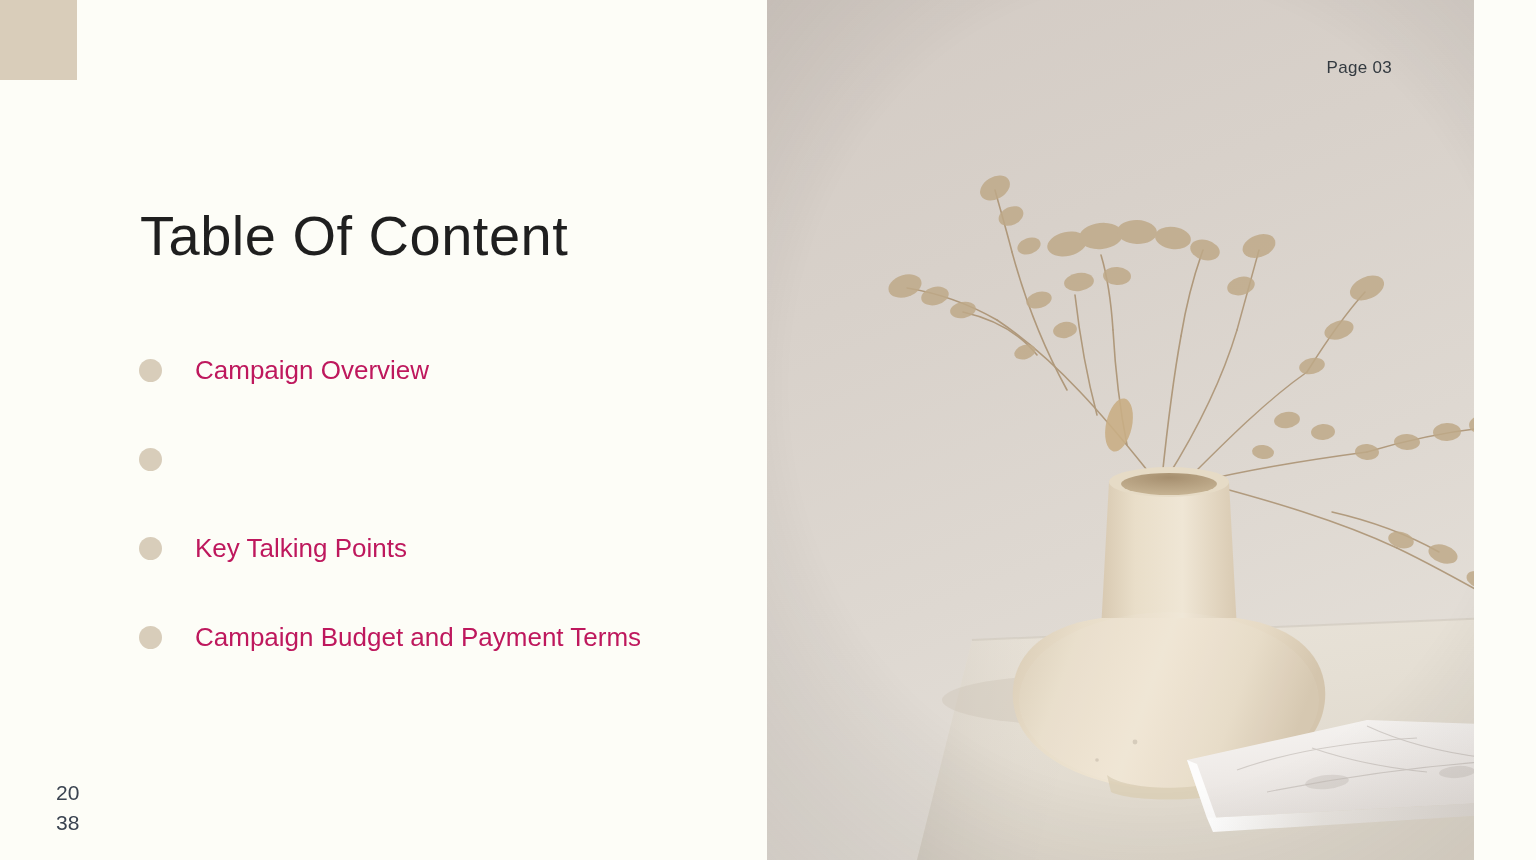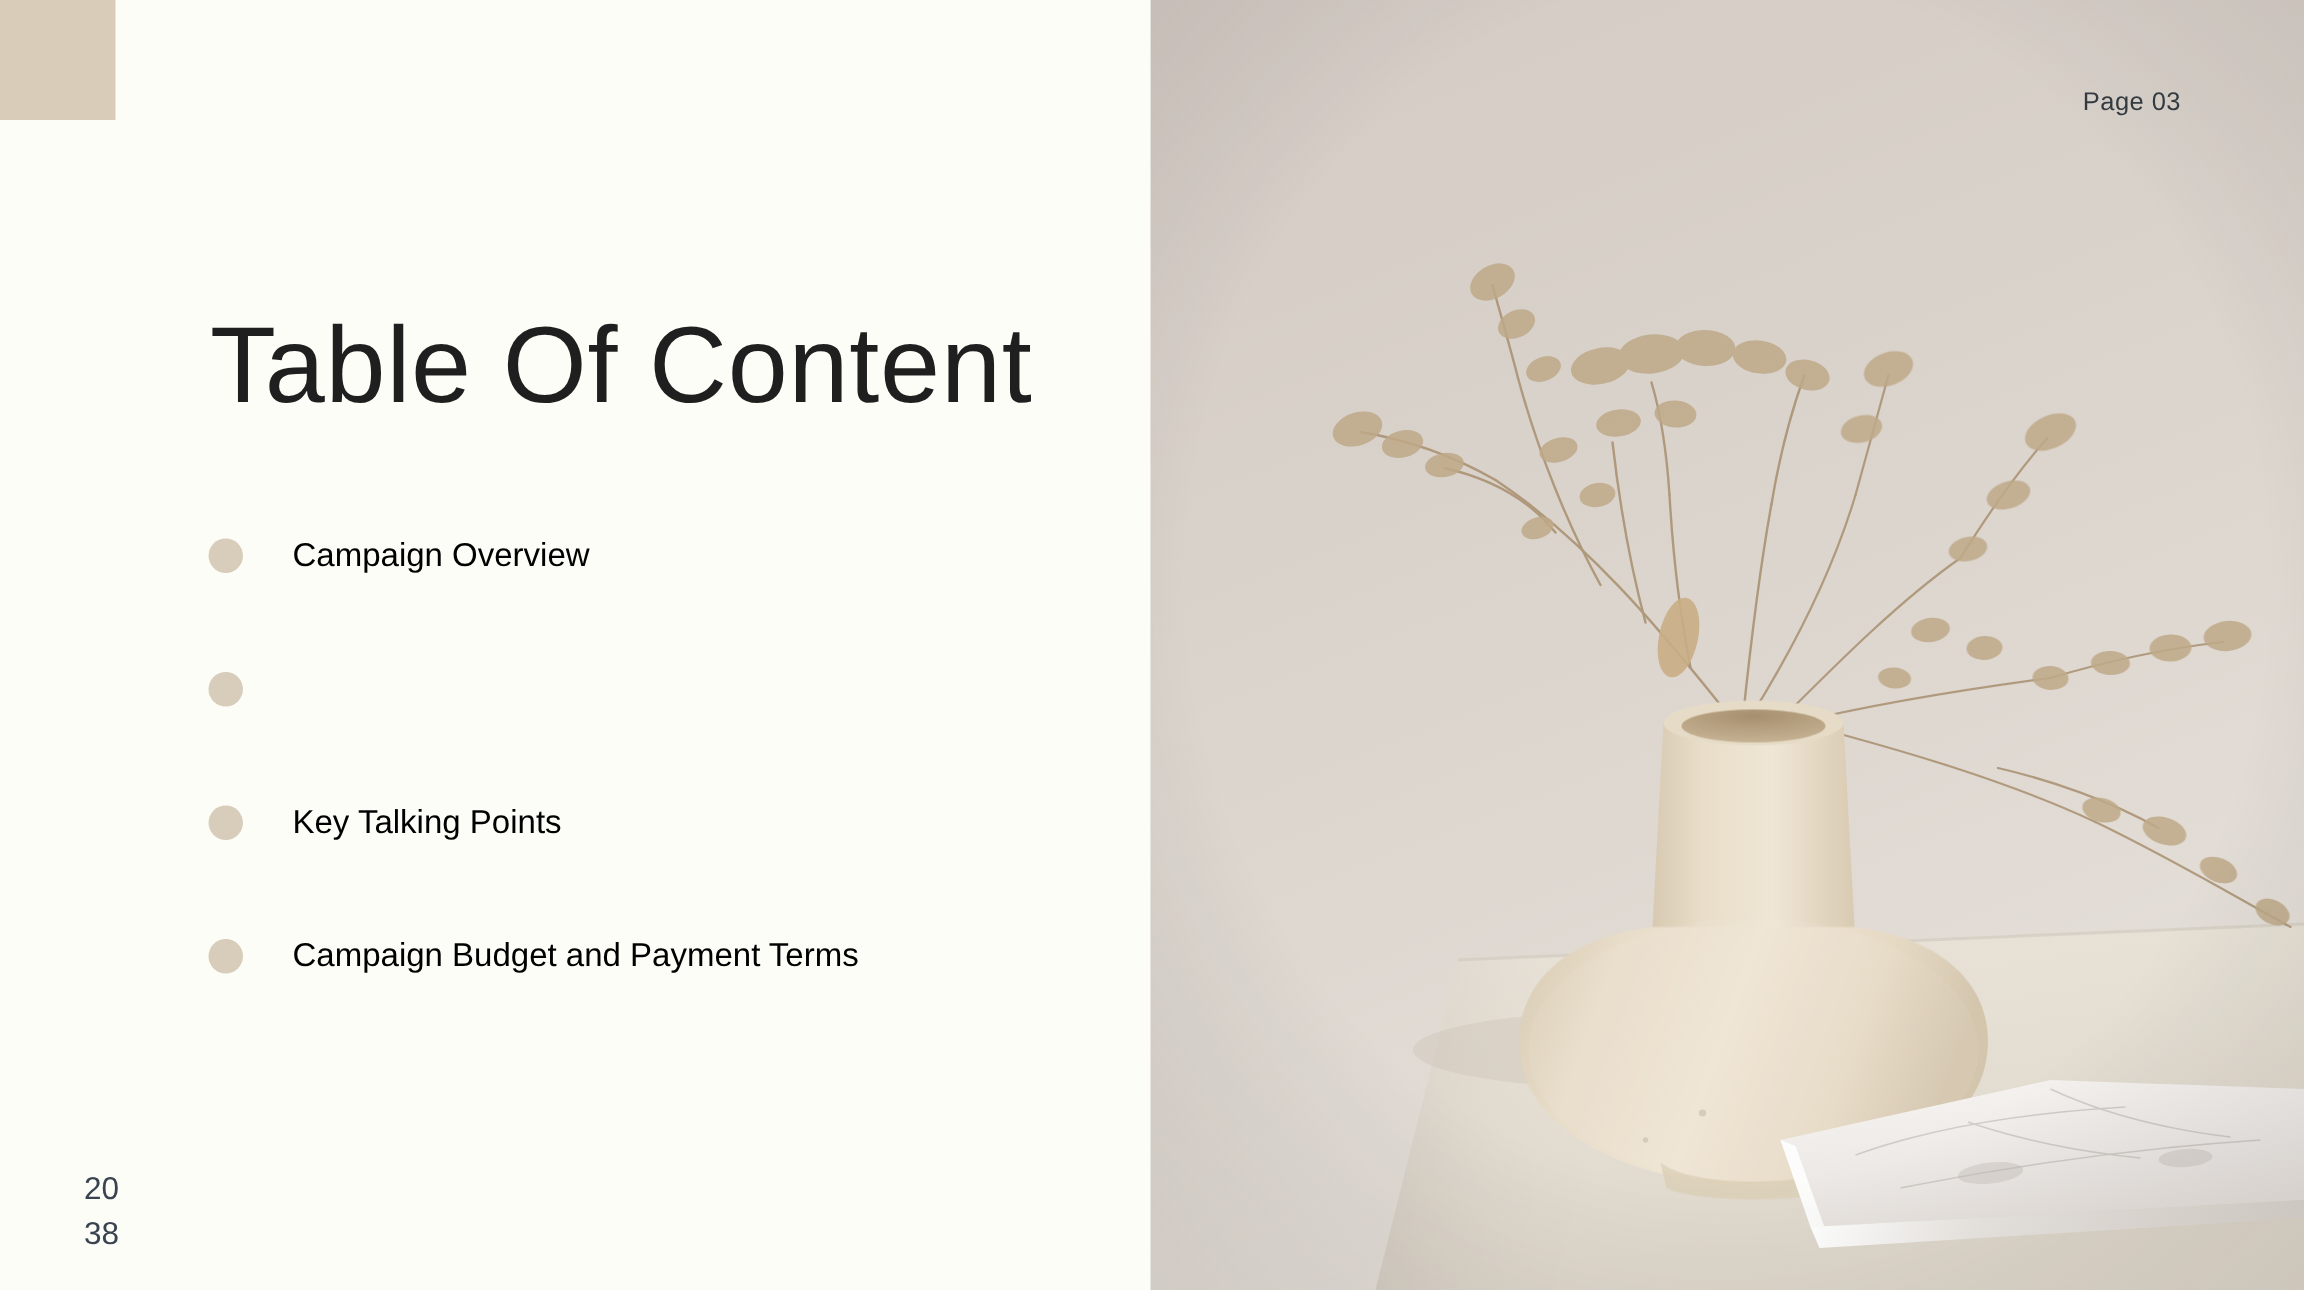--- a/index.html
+++ b/index.html
@@ -32,21 +32,21 @@
     left: 0;
     top: 0;
     width: 77px;
     height: 80px;
     background: #d9cdba;
   }
   .slide-title {
     position: absolute;
     left: 140px;
     top: 208px;
-    font-size: 72px;
+    font-size: 56px;
     font-weight: 300;
     letter-spacing: 0.5px;
     color: #1f1f1f;
     line-height: 1;
     white-space: nowrap;
   }
   .toc-list {
     position: absolute;
     left: 139px;
     top: 344px;
@@ -60,41 +60,41 @@
   }
   .toc-bullet {
     width: 23px;
     height: 23px;
     border-radius: 50%;
     background: #d8cdba;
     flex: 0 0 auto;
   }
   .toc-label {
     margin-left: 33px;
-    font-size: 22px;
+    font-size: 26px;
     font-weight: 400;
-    color: #000000;
+    color: #be185d;
     white-space: nowrap;
   }
   .year-mark {
     position: absolute;
     left: 56px;
     top: 778px;
     font-size: 21px;
     color: #3a4350;
     line-height: 1.45;
   }
   .year-line { display: block; }
 
   
   .photo-panel {
     position: absolute;
     left: 767px;
     top: 0;
-    width: 769px;
+    width: 707px;
     height: 860px;
     overflow: hidden;
     background: #d5cdc7;
   }
   .photo-svg {
     position: absolute;
     left: 0;
     top: 0;
     width: 769px;
     height: 860px;

